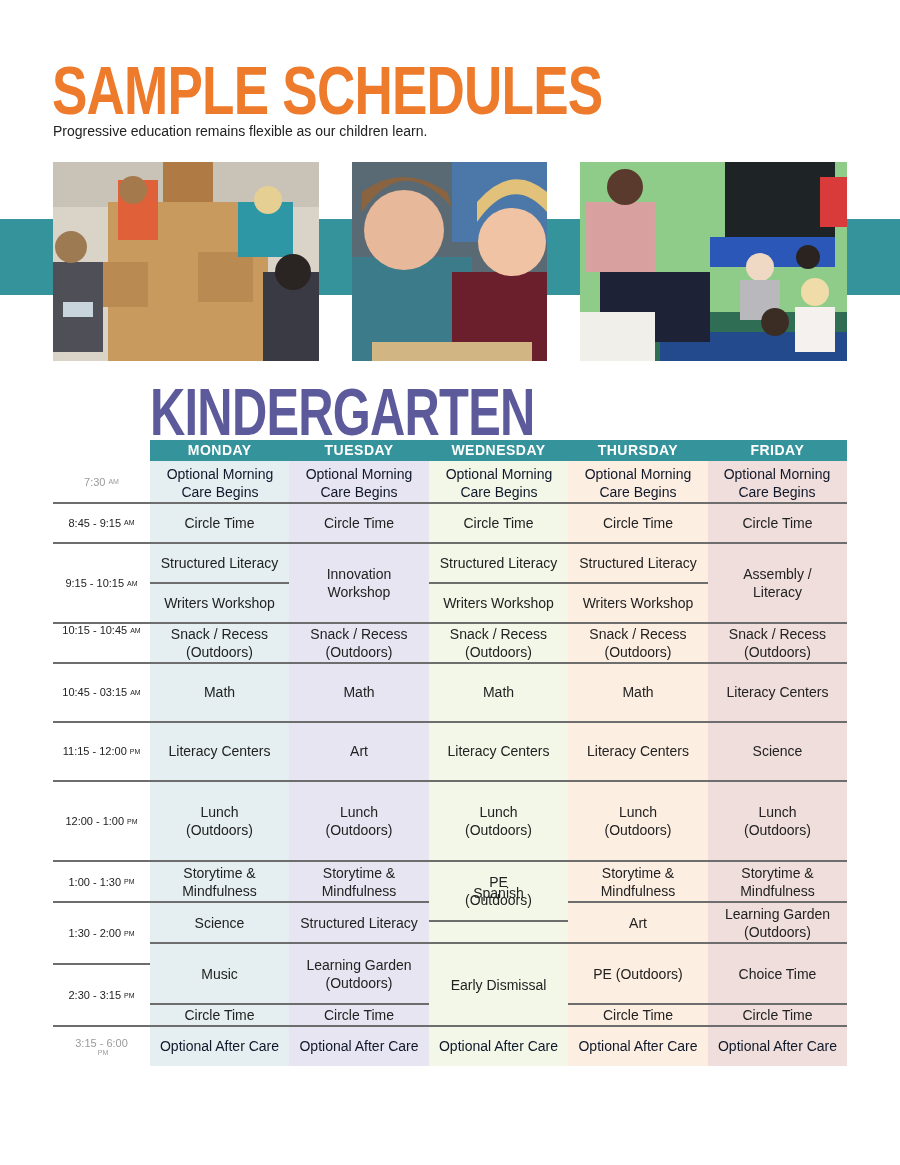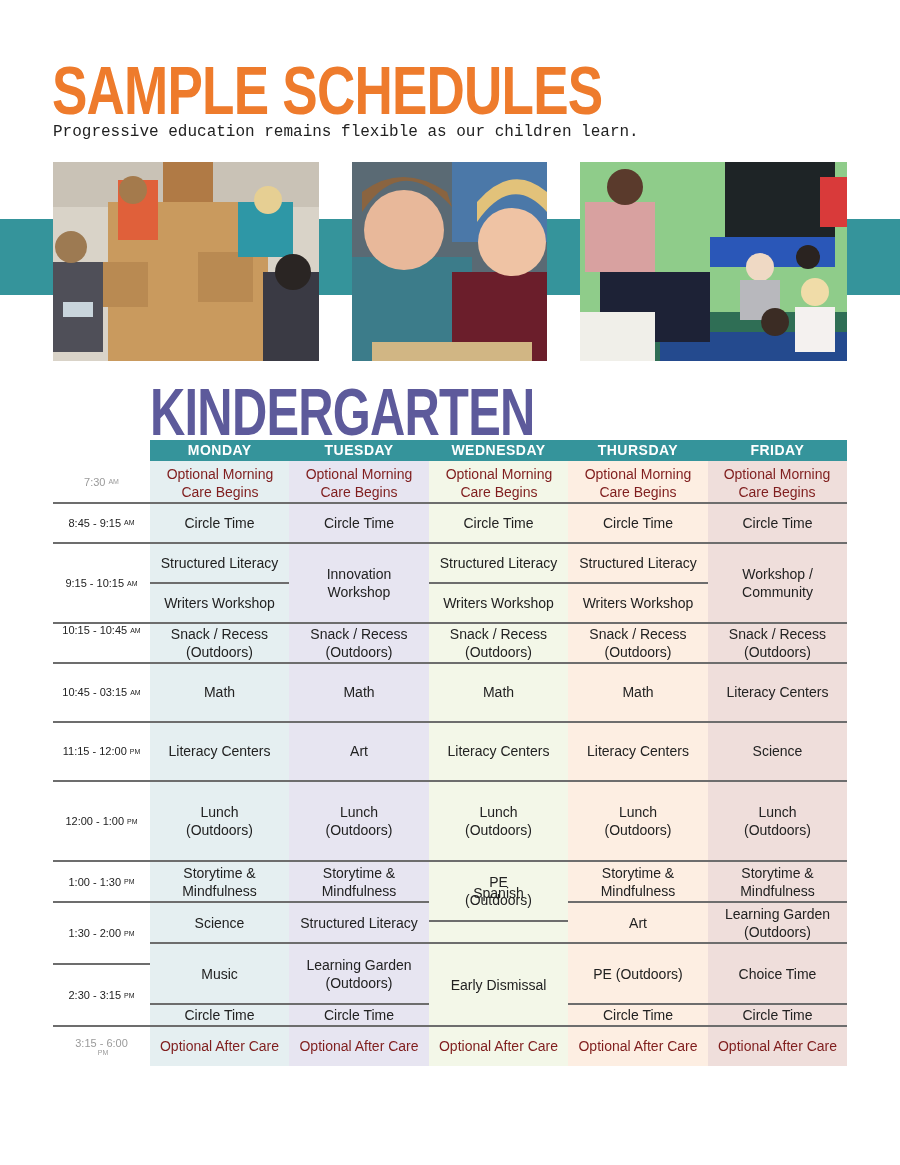--- a/index.html
+++ b/index.html
@@ -1,32 +1,32 @@
 <!DOCTYPE html>
 <html><head>
 <meta charset="utf-8">
 <style>
   * { box-sizing: border-box; margin: 0; padding: 0; }
   body { width: 900px; height: 1165px; background: #ffffff; position: relative; overflow: hidden;
          font-family: "Liberation Sans", sans-serif; color: #222; }
   .title { position: absolute; left: 52px; top: 56px; font-family: "Liberation Sans", sans-serif;
            font-weight: bold; font-size: 68px; line-height: 68px; letter-spacing: -1px;
            transform: scaleX(0.78); transform-origin: left top; white-space: nowrap; }
-  .subtitle { position: absolute; left: 53px; top: 123px; font-size: 16px; color: #222; font-family: Liberation Mono, monospace; }
+  .subtitle { position: absolute; left: 53px; top: 123px; font-size: 14px; color: #222; }
   .band { position: absolute; left: 0; top: 219px; width: 900px; height: 76px; }
   .photo { position: absolute; top: 162px; height: 199px; overflow: hidden; }
   .photo svg { width: 100%; height: 100%; display: block; }
   .grade { position: absolute; left: 150px; top: 382px; font-weight: bold; font-size: 66px; line-height: 60px;
            transform: scaleX(0.74); transform-origin: left top; white-space: nowrap; letter-spacing: -1px; }
   .hdr { position: absolute; top: 440px; left: 150px; width: 697px; height: 25px; display: flex; }
   .hdr div { flex: 1; color: #fff; font-weight: bold; font-size: 14px; text-align: center; line-height: 21px; letter-spacing: 0.5px; }
   .col { position: absolute; top: 461px; width: 139.4px; height: 605px; }
   .cell { position: absolute; display: flex; align-items: center; justify-content: center; text-align: center;
           font-size: 14px; line-height: 18px; color: #222; }
-  .muted { color: #7f1d1d; }
+  .muted { color: #0f172a; }
   .hline { position: absolute; height: 1.5px; background: #6d6d6d; }
   .time { position: absolute; left: 53px; width: 97px; display: flex; align-items: center; justify-content: center;
           font-size: 11px; color: #222; white-space: nowrap; }
   .time .ampm { font-size: 7px; margin-left: 3px; }
   .time.muted { color: #9a9a9a; align-items: center; }
 </style>
 </head>
 <body>
 
 <div class="title" style="color:#ee7b2c;">SAMPLE SCHEDULES</div>
@@ -221,21 +221,21 @@
 <div class="cell" style="left:568px;width:140px;top:721px;height:60px;">Literacy Centers</div>
 <div class="cell" style="left:593px;width:90px;top:781px;height:80px;">Lunch (Outdoors)</div>
 <div class="cell" style="left:583px;width:110px;top:861px;height:41px;">Storytime &amp; Mindfulness</div>
 <div class="cell" style="left:568px;width:140px;top:902px;height:41px;">Art</div>
 <div class="cell" style="left:593px;width:90px;top:943px;height:61px;">PE (Outdoors)</div>
 <div class="cell" style="left:568px;width:140px;top:1004px;height:22px;">Circle Time</div>
 <div class="cell muted" style="left:568px;width:140px;top:1026px;height:40px;">Optional After Care</div>
 
 <div class="cell muted" style="left:717px;width:120px;top:463px;height:39px;">Optional Morning Care Begins</div>
 <div class="cell" style="left:708px;width:139px;top:502px;height:41px;">Circle Time</div>
-<div class="cell" style="left:733px;width:89px;top:543px;height:80px;">Workshop / Community</div>
+<div class="cell" style="left:733px;width:89px;top:543px;height:80px;">Assembly / Literacy</div>
 <div class="cell" style="left:723px;width:109px;top:623px;height:40px;">Snack / Recess (Outdoors)</div>
 <div class="cell" style="left:708px;width:139px;top:663px;height:58px;">Literacy Centers</div>
 <div class="cell" style="left:708px;width:139px;top:721px;height:60px;">Science</div>
 <div class="cell" style="left:733px;width:89px;top:781px;height:80px;">Lunch (Outdoors)</div>
 <div class="cell" style="left:723px;width:109px;top:861px;height:41px;">Storytime &amp; Mindfulness</div>
 <div class="cell" style="left:718px;width:119px;top:902px;height:41px;">Learning Garden (Outdoors)</div>
 <div class="cell" style="left:708px;width:139px;top:943px;height:61px;">Choice Time</div>
 <div class="cell" style="left:708px;width:139px;top:1004px;height:22px;">Circle Time</div>
 <div class="cell muted" style="left:708px;width:139px;top:1026px;height:40px;">Optional After Care</div>
 

